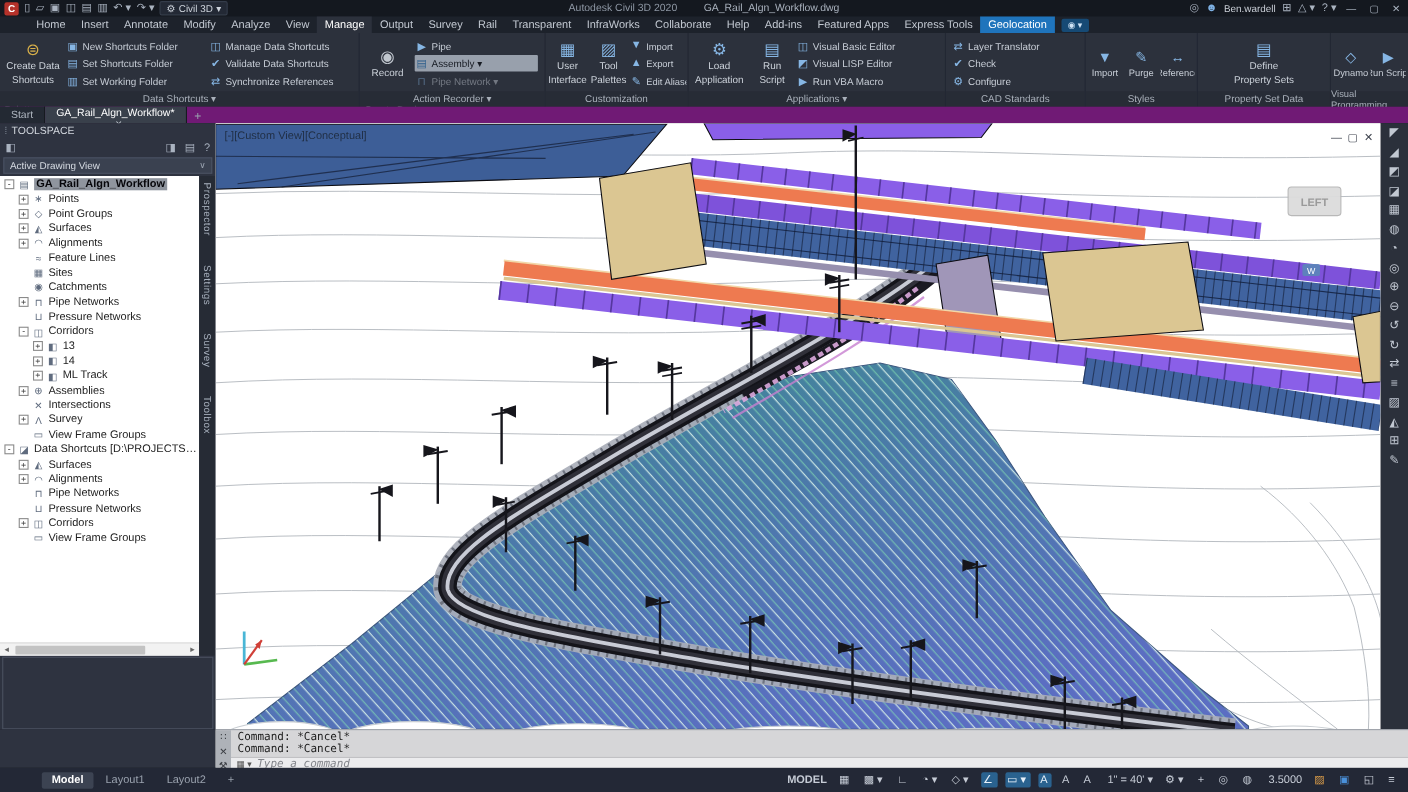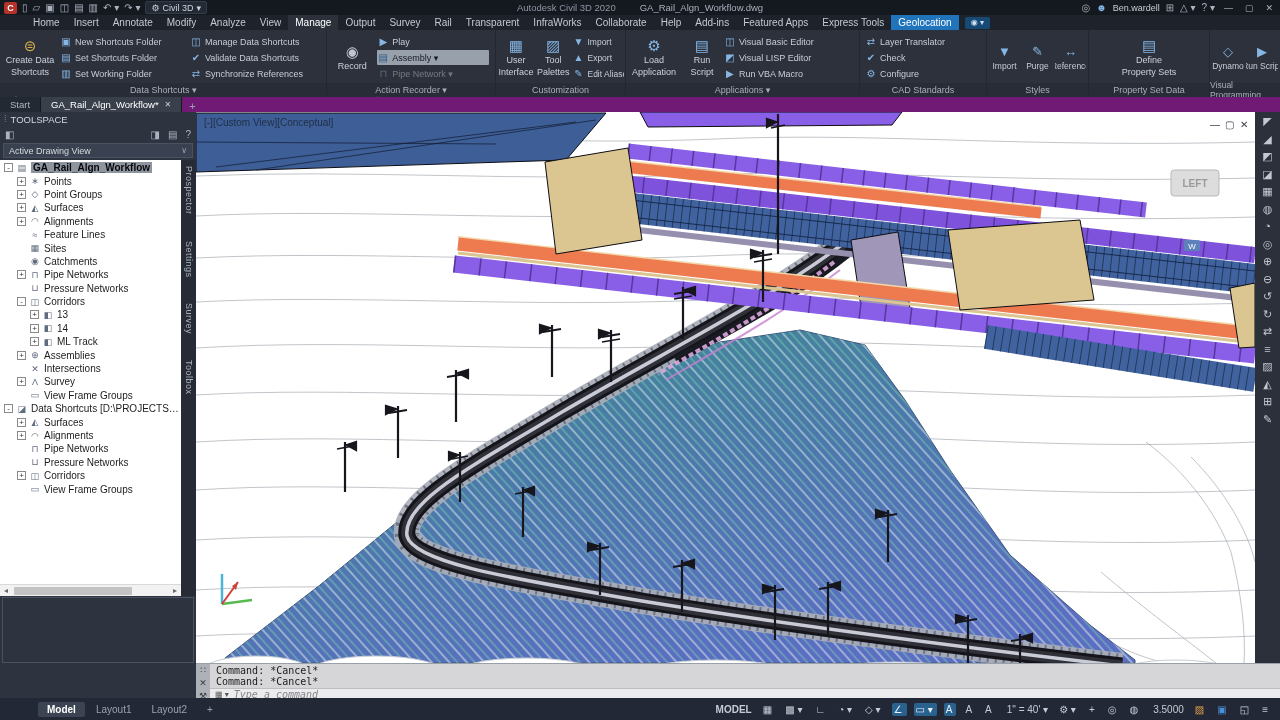--- a/index.html
+++ b/index.html
@@ -51,21 +51,21 @@
   .rbtn-s.dim,.bigbtn.dim{opacity:.45;}
   .ministack{width:32px;display:flex;flex-direction:column;align-items:center;justify-content:center;
     color:#c7cdd6;font-size:8.5px;gap:2px;overflow:hidden;white-space:nowrap;}
   .ministack .bic{font-size:13px;color:#86b6e4;}
 
   
   #filetabs{position:absolute;left:0;top:97px;width:1280px;height:15px;background:#701a75;
     display:flex;align-items:flex-end;}
   .ftab{height:15px;display:flex;align-items:center;font-size:9.5px;color:#aeb5bf;
     padding:0 10px;background:#232933;border-right:1px solid #161a20;}
-  .ftab.active{background:#39404b;color:#fff;}
+  .ftab.active{background:#39404b;color:#fff;flex-direction:column;}
   .ftab .fx{margin-left:6px;color:#c6ccd4;font-size:8px;}
   .fplus{color:#9aa2ae;font-size:11px;padding:0 7px;}
 
   
   #main{position:absolute;left:0;top:112px;width:1280px;height:551px;display:flex;}
 
   
   #toolspace{width:196px;height:551px;background:#2e3340;display:flex;flex-direction:column;flex:0 0 196px;}
   .ts-title{height:14px;display:flex;align-items:center;color:#d2d7de;font-size:9.5px;gap:4px;padding:0 4px;}
   .ts-grip{color:#7d8694;font-size:9px;}
@@ -240,21 +240,21 @@
     <div class="panel" style="width:170px">
       <div class="pbody">
         <div class="bigbtn" style="width:46px">
           <span class="bic" style="color:#c0c6ce">◉</span>
           <span>Record</span>
         </div>
         <div class="rcol" style="width:112px">
 
         <div class="rbtn-s">
             <span class="ric">▶</span>
-            <span>Play</span>
+            <span>Pipe</span>
             </div>
             <div class="rbtn-s hl">
             <span class="ric">▤</span>
             <span>Assembly ▾</span>
             </div>
             <div class="rbtn-s dim">
             <span class="ric">⊓</span>
             <span>Pipe Network ▾</span>
             </div>
           </div>

